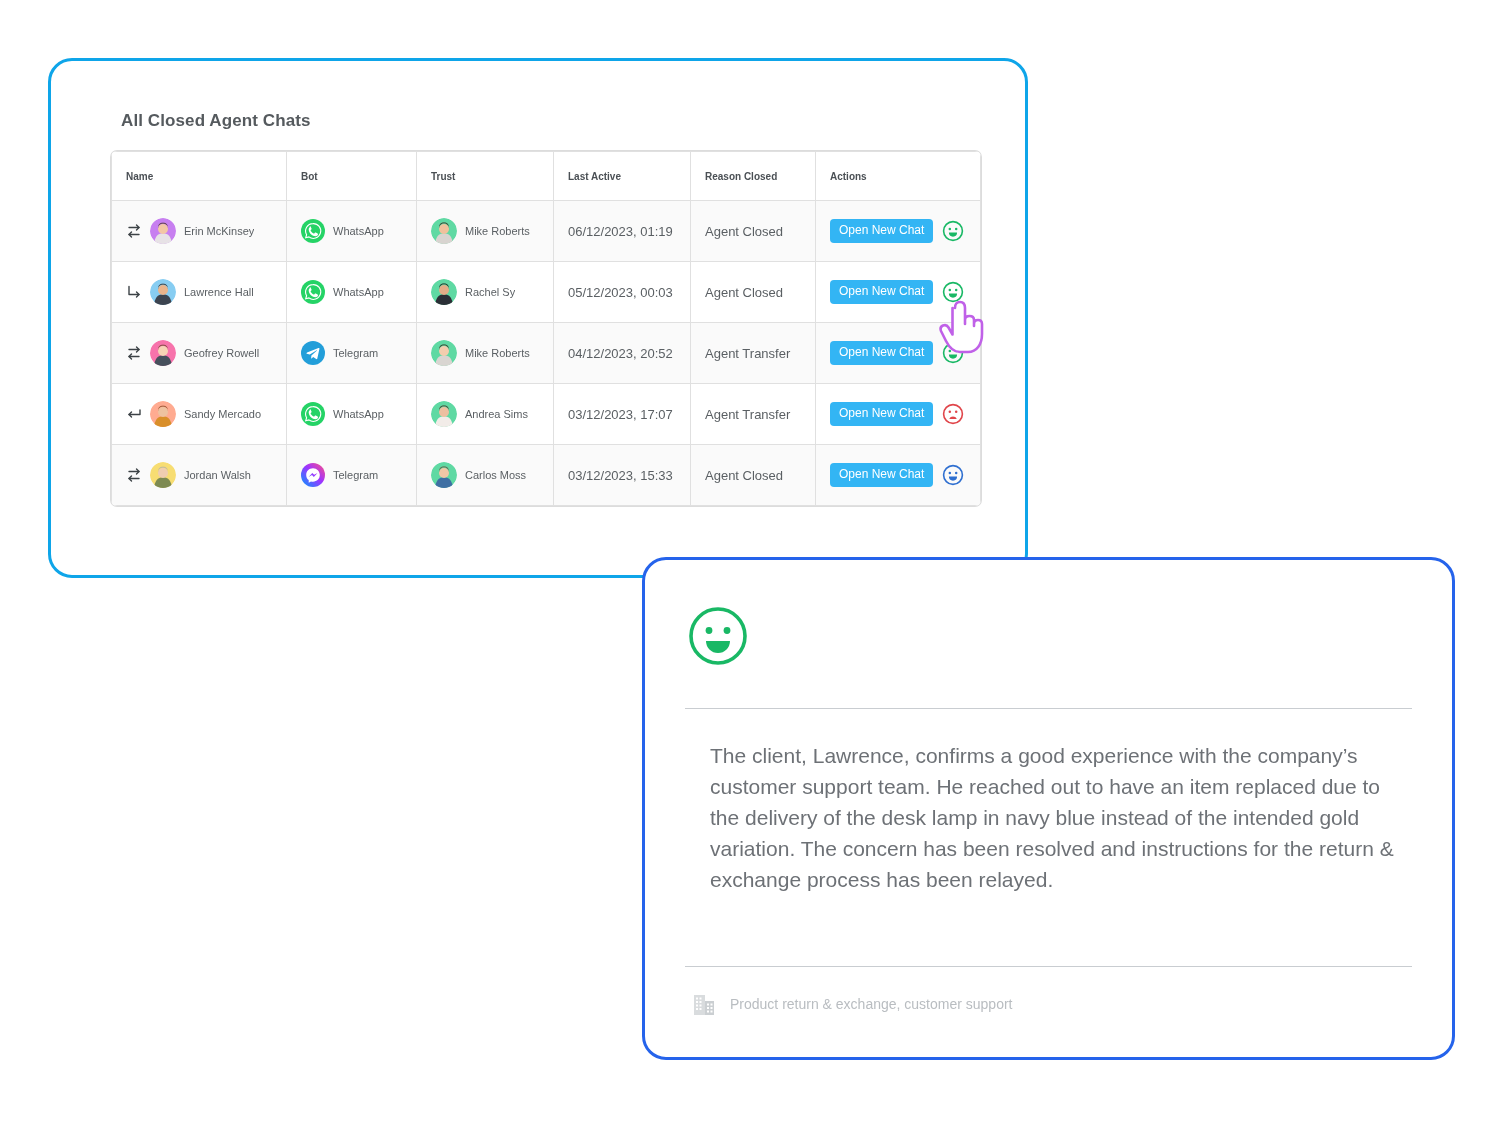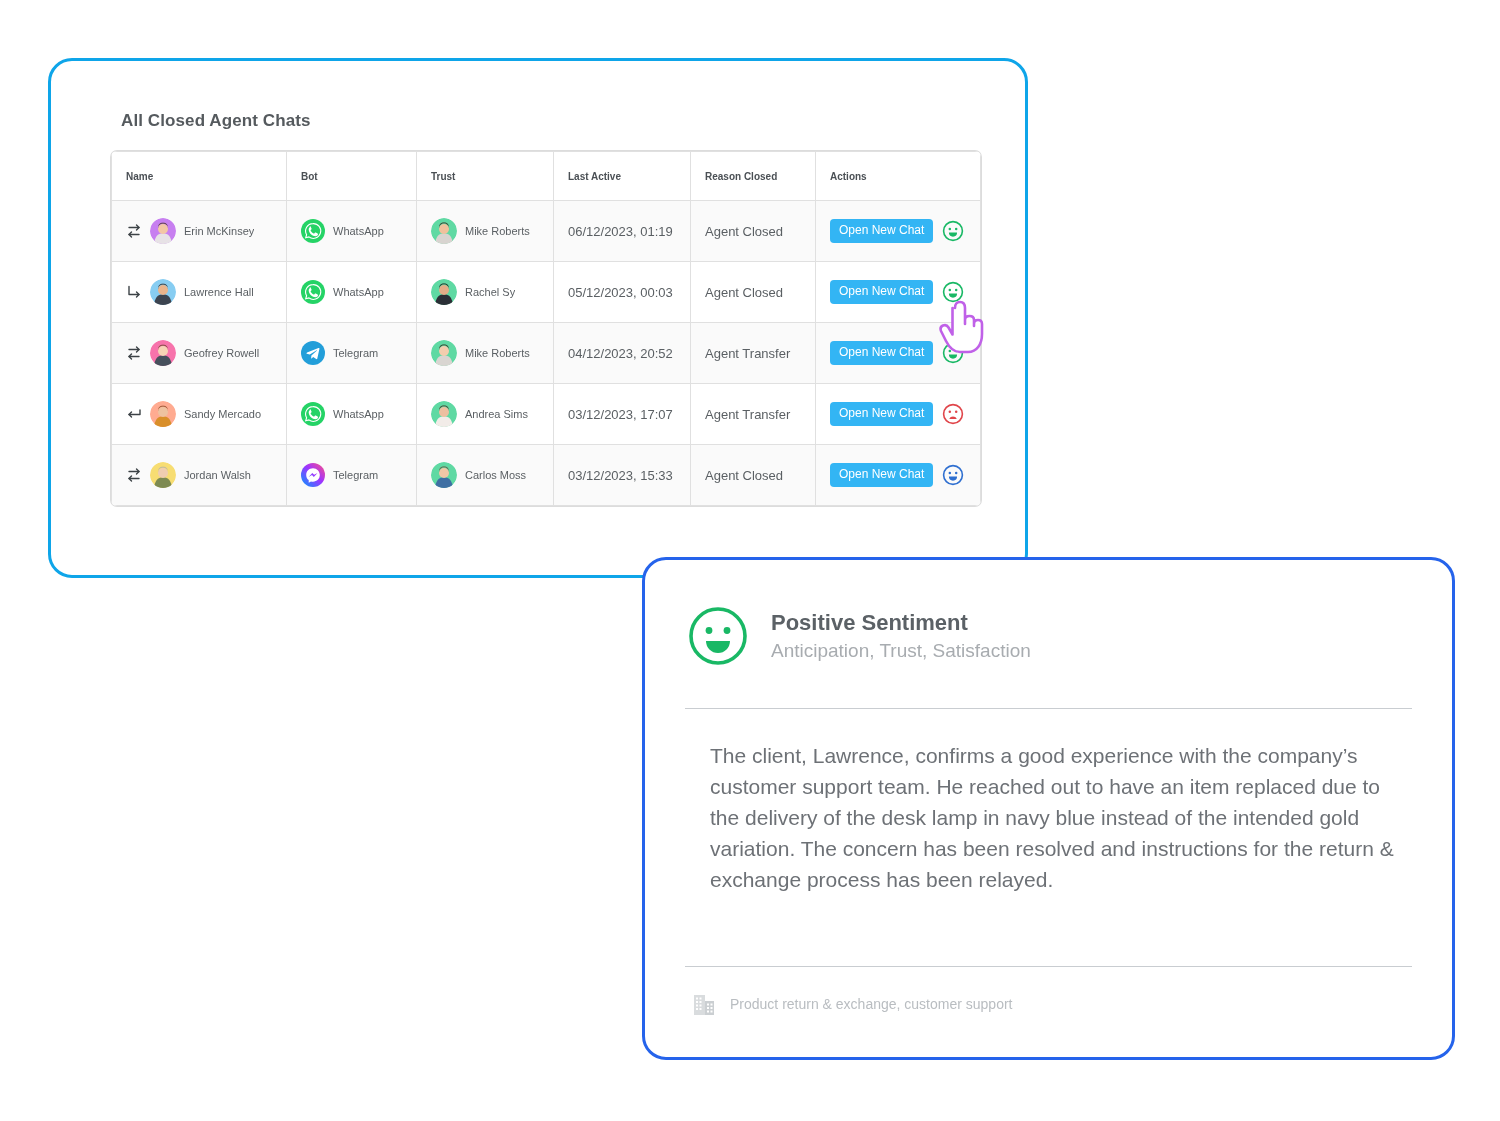--- a/index.html
+++ b/index.html
@@ -511,24 +511,20 @@
 <div class="card-sentiment">
 
   <div class="sent-header">
     <span class="sent-big-icon">
       <svg viewBox="0 0 62 62" width="62" height="62">
         <circle cx="31" cy="31" r="27" fill="none" stroke="#19b865" stroke-width="3.6"></circle>
         <circle cx="22" cy="25.5" r="3.4" fill="#19b865"></circle>
         <circle cx="40" cy="25.5" r="3.4" fill="#19b865"></circle>
         <path d="M19 36 h24 a12 12 0 0 1 -24 0 z" fill="#19b865"></path>
       </svg>
-    </span>
-    <span class="sent-titles">
-      <span class="sent-title">Positive Sentiment</span>
-      <span class="sent-sub">Anticipation, Trust, Satisfaction</span>
     </span>
   </div>
 
   <div class="hr hr-top"></div>
 
   <div class="sent-body">The client, Lawrence, confirms a good experience with the company’s customer support team. He reached out to have an item replaced due to the delivery of the desk lamp in navy blue instead of the intended gold variation. The concern has been resolved and instructions for the return &amp; exchange process has been relayed.</div>
 
   <div class="hr hr-bottom"></div>
 
   <div class="sent-foot">

